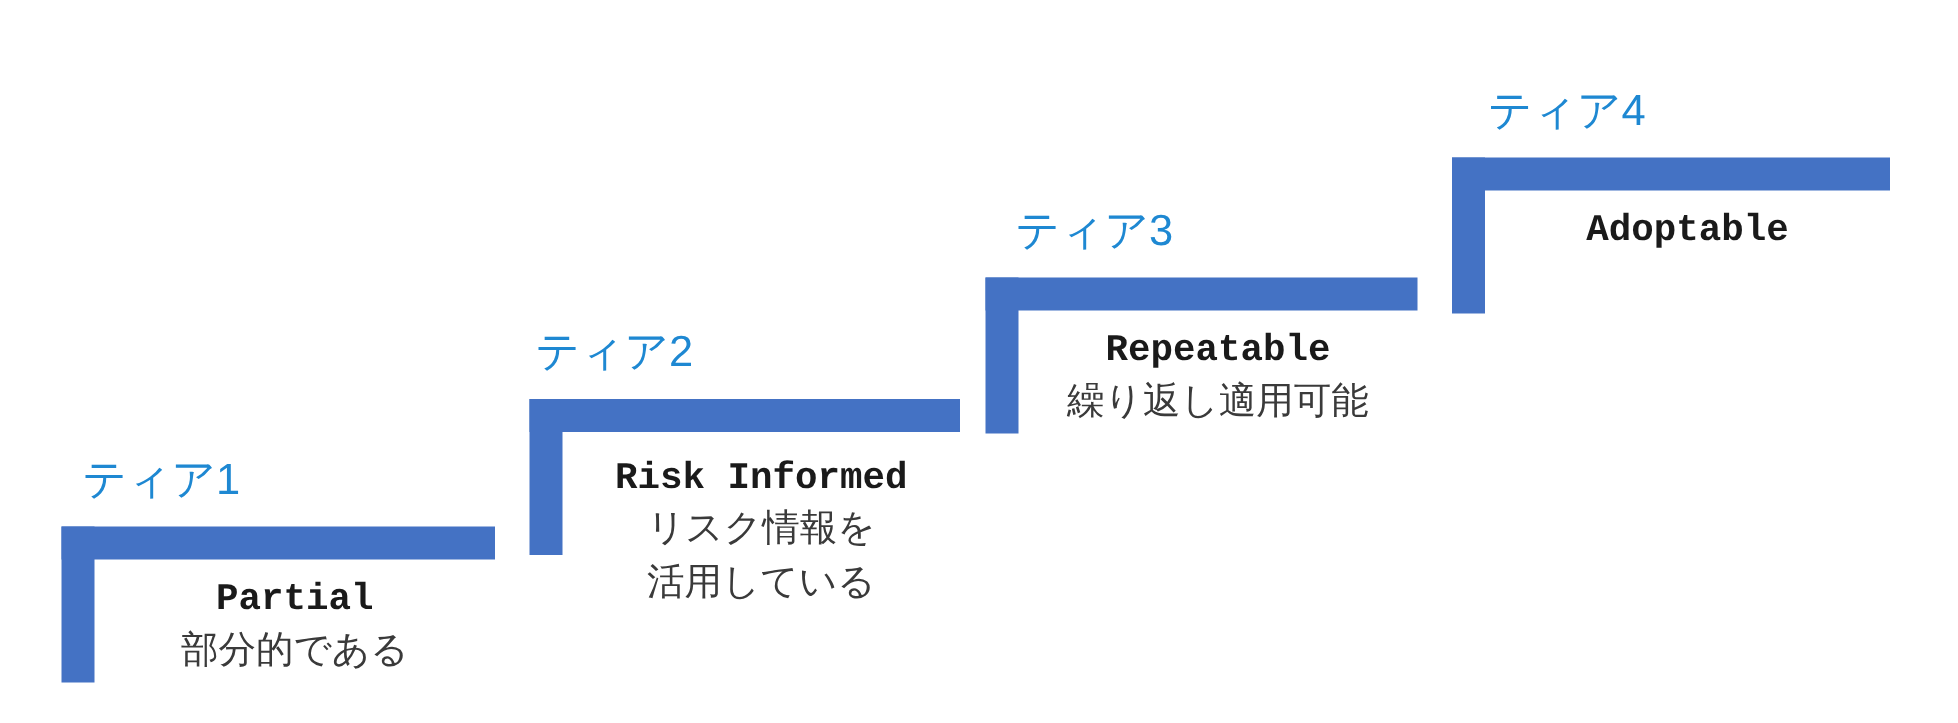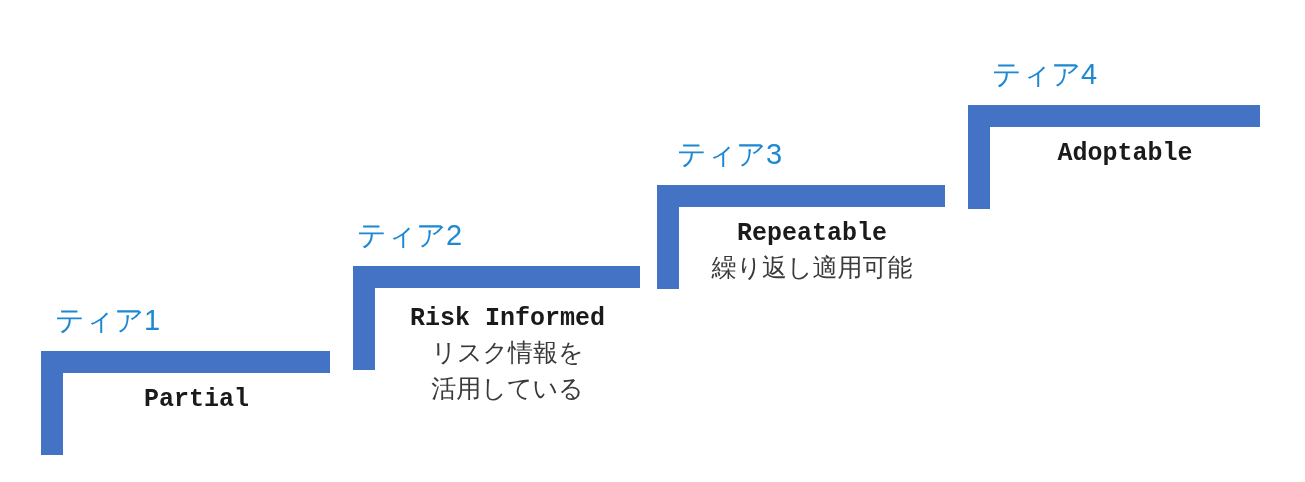--- a/index.html
+++ b/index.html
@@ -73,20 +73,21 @@
 <body>
 
 <div id="canvas" style="--bg-color: #FFFFFF; --bar-color: #4472C4; --label-color: #1E88D2; --title-color: #1A1A1A; --desc-color: #3A3A3A;">
 
   <div class="step" id="step1">
     <div class="riser"></div>
     <div class="tread"></div>
     <div class="tier-label">ティア1</div>
     <div class="content">
       <div class="title">Partial</div>
+      <div class="desc-line">部分的である</div>
     </div>
   </div>
 
   <div class="step" id="step2">
     <div class="riser"></div>
     <div class="tread"></div>
     <div class="tier-label">ティア2</div>
     <div class="content">
       <div class="title">Risk Informed</div>
       <div class="desc-line">リスク情報を</div>

